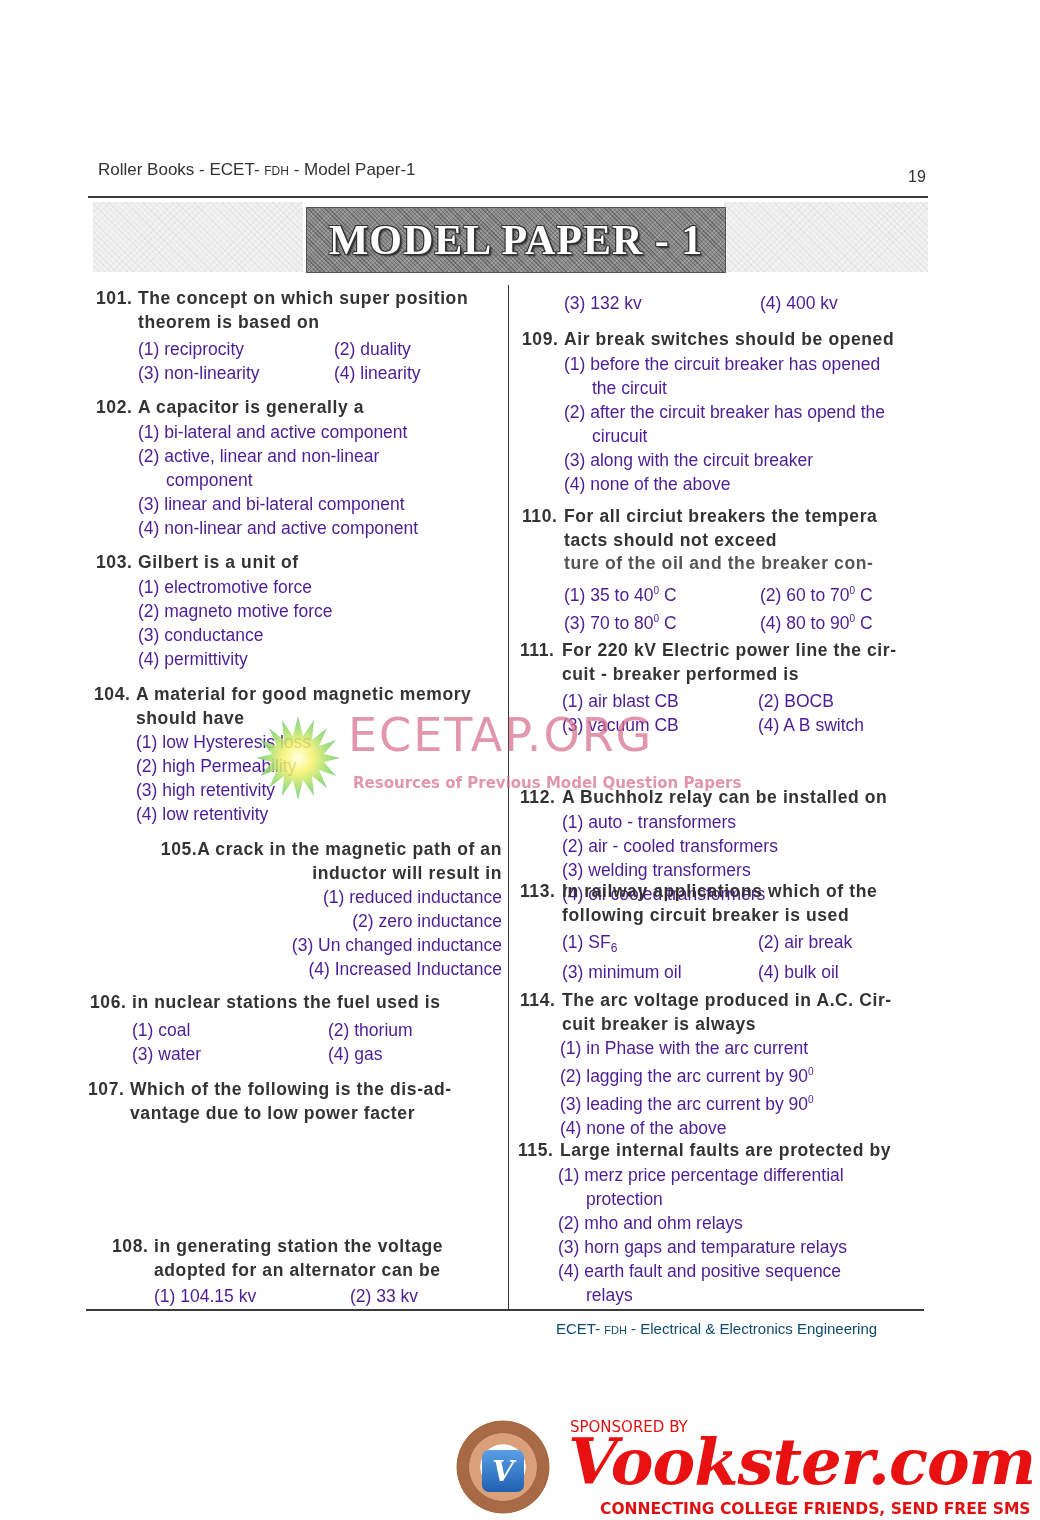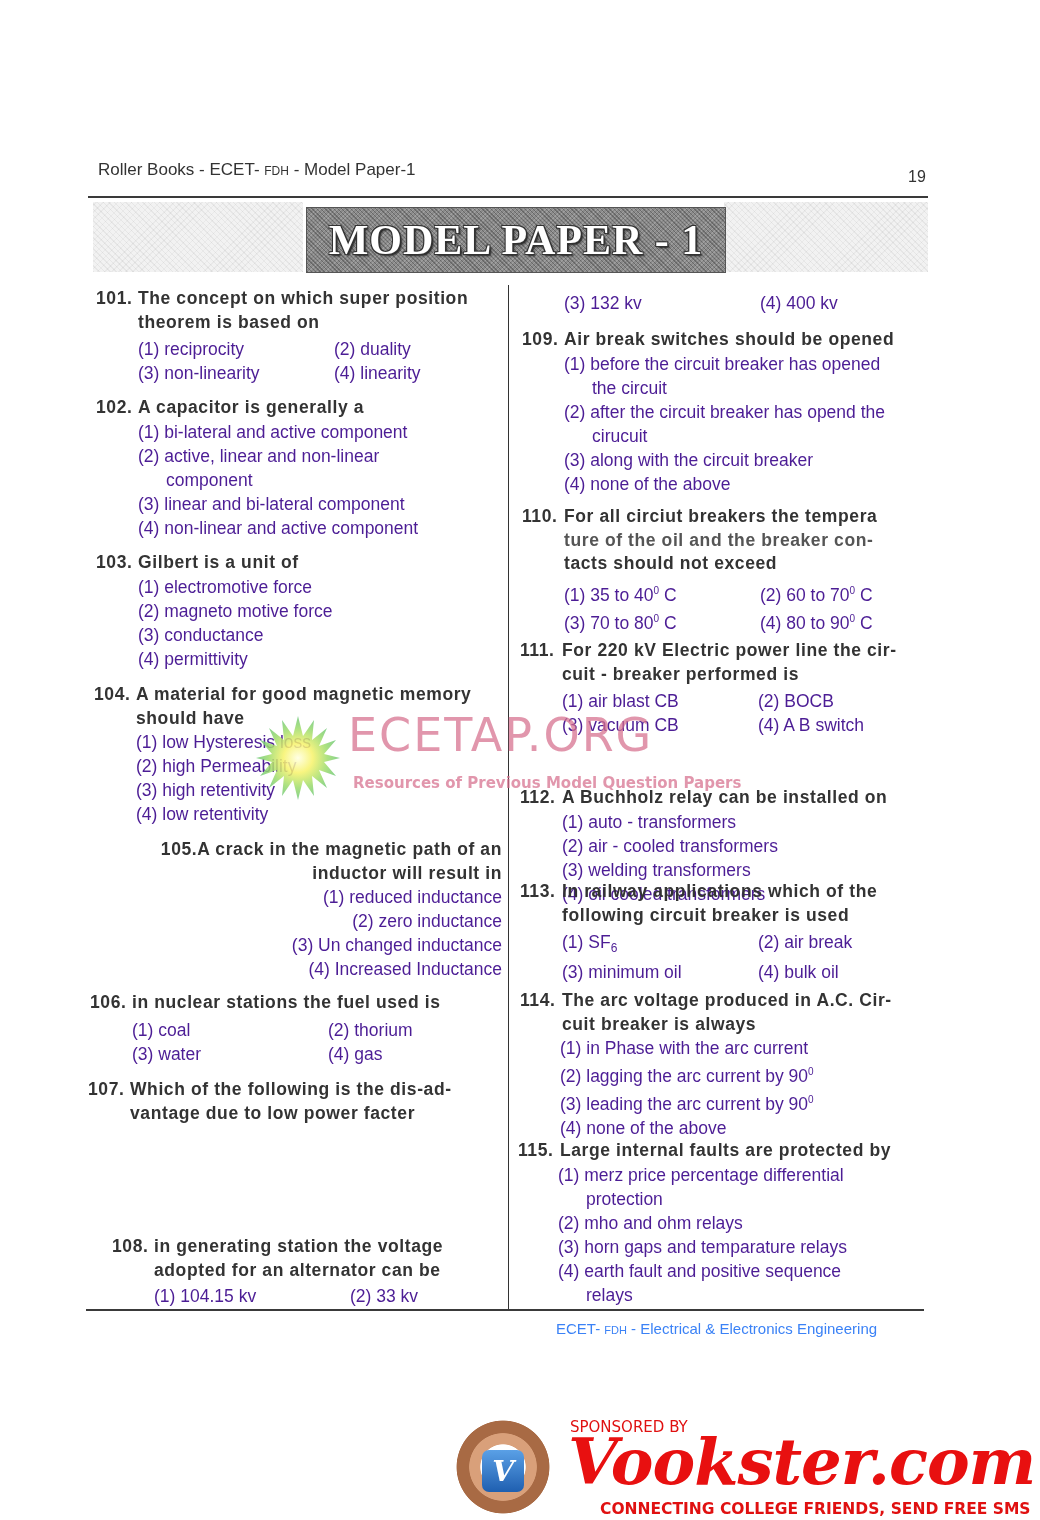--- a/index.html
+++ b/index.html
@@ -39,21 +39,21 @@
       color: #ffffff; letter-spacing: 1px;
       text-shadow: 1px 1px 0 #333, -1px -1px 0 #333, 1px -1px 0 #333, -1px 1px 0 #333, 2px 2px 2px #222;
     }
     .col-divider {
       position: absolute; left: 500px; top: 285px; width: 1px; height: 1025px; background: #333;
     }
     .foot-rule {
       position: absolute; left: 78px; top: 1309px; width: 838px; height: 2px; background: #3a3a3a;
     }
     .footer-text {
-      position: absolute; left: 548px; top: 1320px; font-size: 15px; color: #3b82f6;
+      position: absolute; left: 548px; top: 1320px; font-size: 15px; color: #0c4a6e;
     }
     .footer-text .sc { font-size: 11px; }
 
     .q { position: absolute; width: 410px; }
     .q .stem { font-weight: bold; font-size: 17.5px; line-height: 23.5px; color: #333; letter-spacing: 0.6px; }
     .q .stem .num { display: inline-block; width: 42px; }
     .q .stem .cont { padding-left: 42px; display: block; }
     .q .opts { padding-left: 42px; font-size: 17.5px; line-height: 24px; color: #4c1d95; }
     .q .opt { display: block; }
     .q .opt .wrap { display: block; padding-left: 28px; }
@@ -235,22 +235,22 @@
           <span class="wrap">cirucuit</span>
         </span>
       <span class="opt">(3) along with the circuit breaker</span>
       <span class="opt">(4) none of the above</span>
     </div>
   </div>
 
   <div class="q" style="left:514px; top:505px;">
     <div class="stem">
       <span class="num">110.</span><span>For all circiut breakers the tempera</span>
+      <span class="cont">tacts should not exceed</span>
       <span class="cont" style="color:#555;">ture of the oil and the breaker con-</span>
-      <span class="cont">tacts should not exceed</span>
     </div>
     <div class="opts grid2" style="margin-top:3px;">
       <span><span>(1) 35 to 40</span><sup>0</sup><span> C</span></span>
       <span><span>(2) 60 to 70</span><sup>0</sup><span> C</span></span>
       <span><span>(3) 70 to 80</span><sup>0</sup><span> C</span></span>
       <span><span>(4) 80 to 90</span><sup>0</sup><span> C</span></span>
     </div>
   </div>
 
   <div class="q" style="left:512px; top:639px;">

